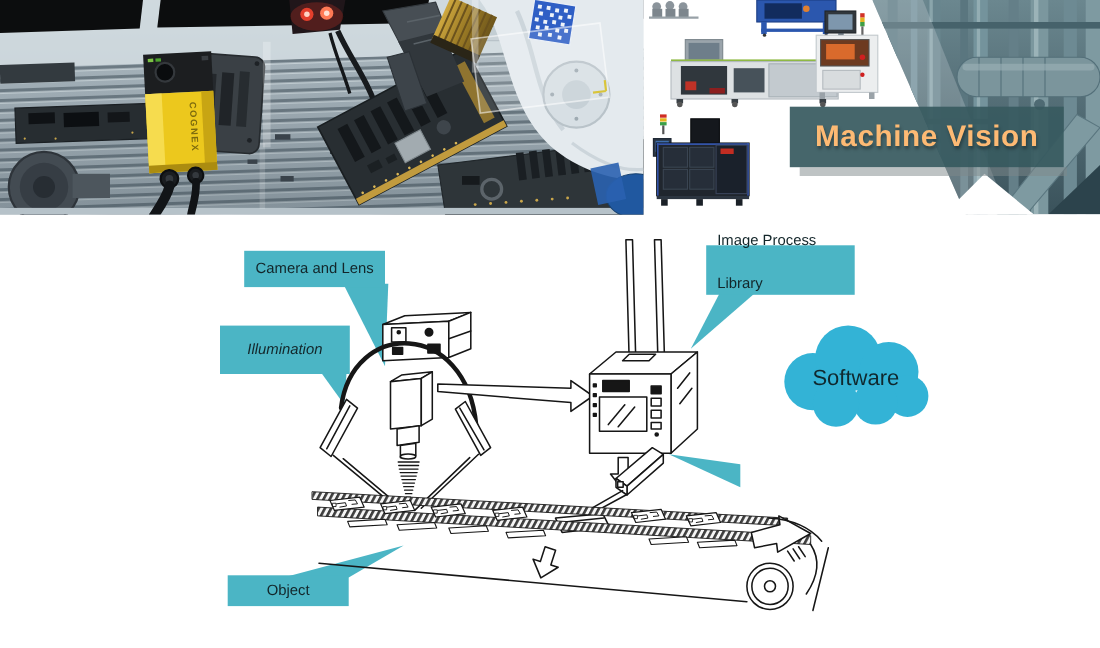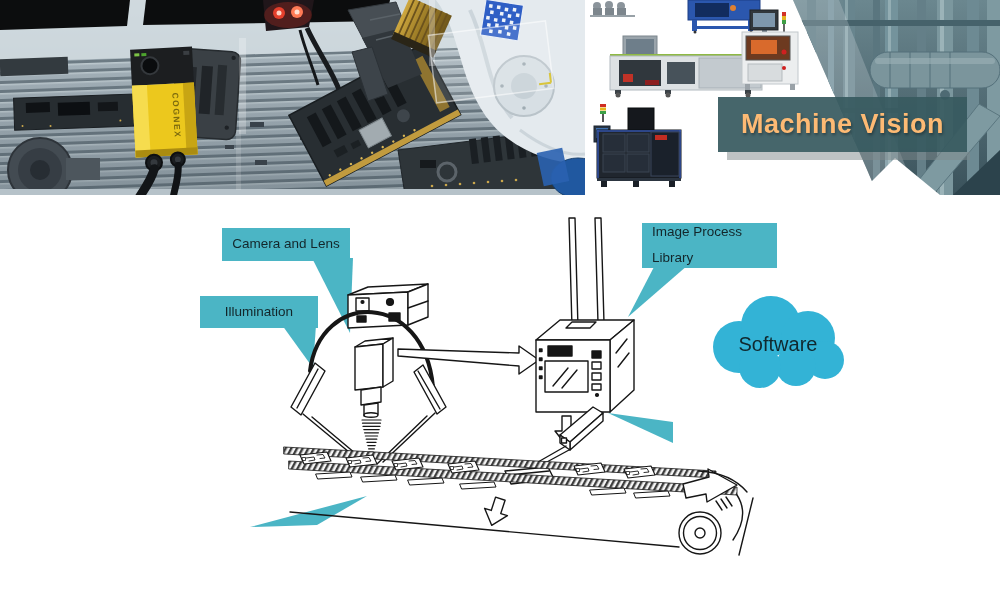--- a/index.html
+++ b/index.html
@@ -12,23 +12,23 @@
              background:rgba(56,90,96,0.93);display:flex;align-items:center;justify-content:center;
              color:#fdba74;font-weight:bold;font-size:27px;letter-spacing:.5px;
              text-shadow:1px 2px 3px rgba(0,0,0,.35);}
   .mv-banner-shadow{position:absolute;left:727px;top:152px;width:243px;height:8px;
              background:rgba(125,136,138,0.5);}
   
   .diagram-art{position:absolute;left:0;top:195px;}
   .callout{position:absolute;background:#4bb5c5;color:#13262a;font-size:13.5px;
            display:flex;align-items:center;line-height:1.4;}
   .callout.center{justify-content:center;}
-  .callout.two-line{flex-direction:column;align-items:flex-start;justify-content:space-between;}
+  .callout.two-line{flex-direction:column;align-items:flex-start;justify-content:flex-end;gap:20px;}
   .c-camera{left:222px;top:228px;width:128px;height:33px;}
-  .c-illum{left:200px;top:296px;width:118px;height:32px;}
+  .c-illum{left:200px;top:296px;width:118px;height:44px;font-style:italic;}
   .c-improc{left:642px;top:223px;width:125px;height:45px;padding-left:10px;}
   .c-conv{left:672px;top:416px;width:147px;height:47px;padding-left:12px;}
   .c-object{left:207px;top:523px;width:110px;height:28px;}
   .c-software{left:726px;top:331px;width:104px;height:26px;background:transparent;
               color:#10282e;display:flex;align-items:center;justify-content:center;font-size:20px;}
 </style>
 </head>
 <body>
 
 <div class="page">
@@ -528,17 +528,20 @@
   <div class="callout center c-camera">
     <span>Camera and Lens</span>
   </div>
   <div class="callout center c-illum">
     <span>Illumination</span>
   </div>
   <div class="callout two-line c-improc">
     <span>Image Process</span>
     <span>Library</span>
   </div>
+  <div class="callout center c-object">
+    <span>Object</span>
+  </div>
   <div class="callout c-software">
     <span>Software</span>
   </div>
 
 </div>
 
 </body></html>

